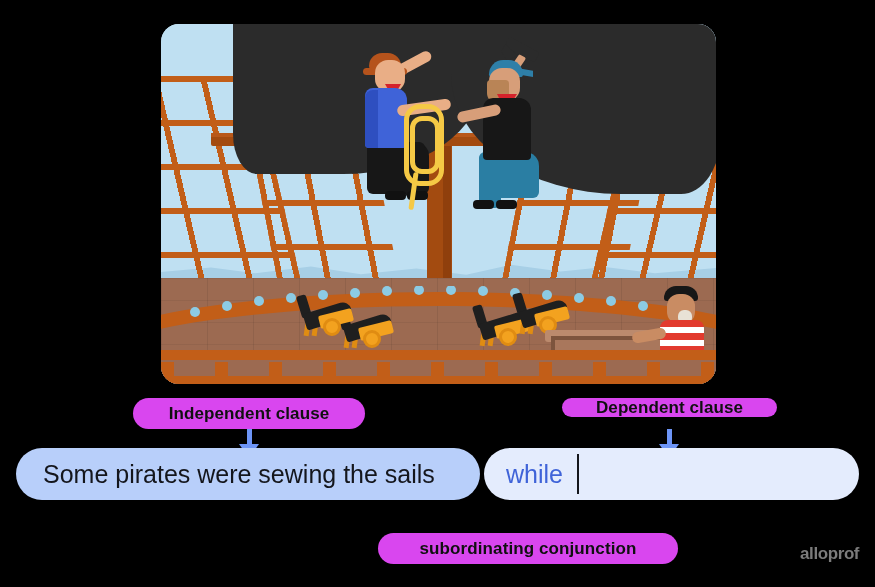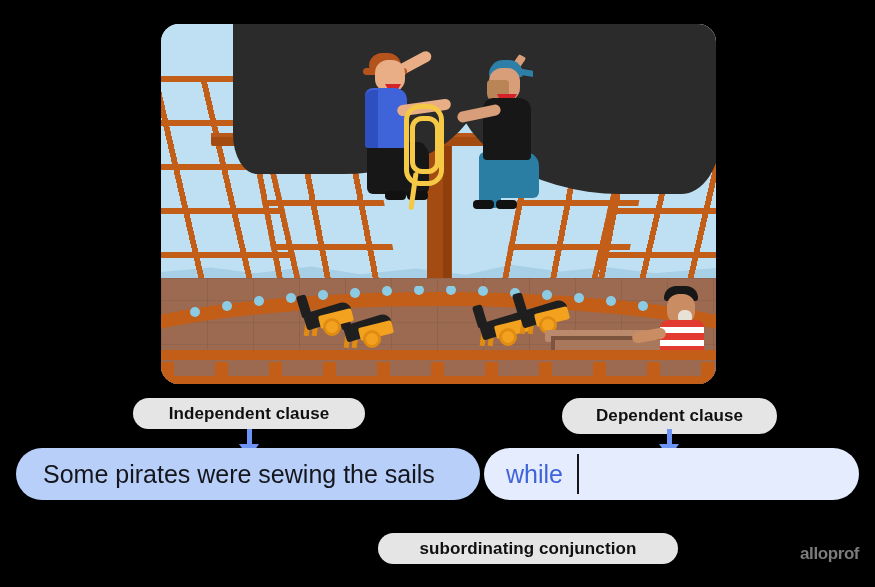--- a/index.html
+++ b/index.html
@@ -257,33 +257,33 @@
   .p3 .arm   { position: absolute; left: -24px; top: 44px; width: 34px; height: 11px;
                background: #c98c63; border-radius: 6px; transform: rotate(-10deg); }
   .p3 .hand  { position: absolute; left: 34px; top: 68px; width: 14px; height: 13px;
                background: #6e6e6e; border-radius: 3px; }
   .p3 .legs  { position: absolute; left: 9px; top: 92px; width: 32px; height: 34px;
                background: #171717; border-radius: 4px; }
 
   
   .badge {
     position: absolute;
-    background: #e5e5e5;
+    background: #d946ef;
     color: #101010;
     border-radius: 999px;
     font-size: 17px;
     font-weight: bold;
     letter-spacing: .1px;
     display: flex;
     align-items: center;
     justify-content: center;
     white-space: nowrap;
   }
   #badge-independent { left: 133px; top: 398px; width: 232px; height: 31px; }
-  #badge-dependent   { left: 562px; top: 398px; width: 215px; height: 36px; }
+  #badge-dependent   { left: 562px; top: 398px; width: 215px; height: 19px; }
   #badge-conjunction { left: 378px; top: 533px; width: 300px; height: 31px; }
 
   .arrow {
     position: absolute; width: 22px; height: 28px;
   }
   .arrow .stem {
     position: absolute; left: 9px; top: 0; width: 5px; height: 17px;
     background: #6d95f7;
   }
   .arrow .head {

